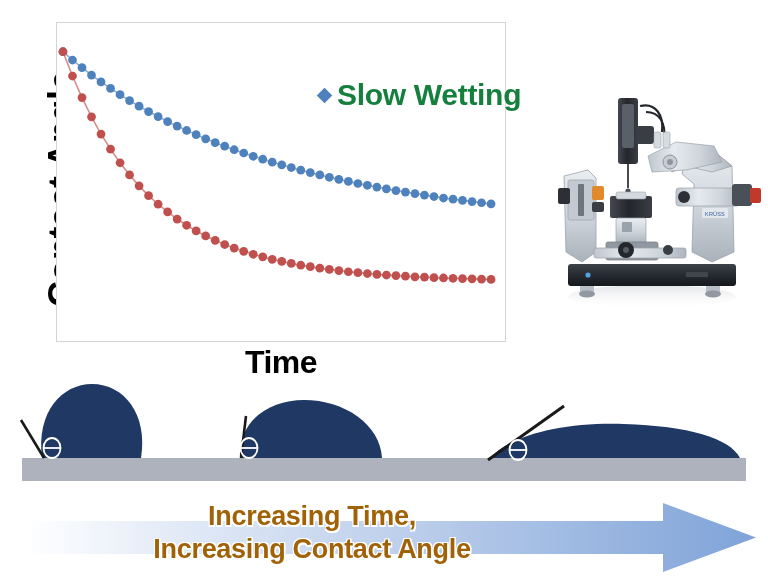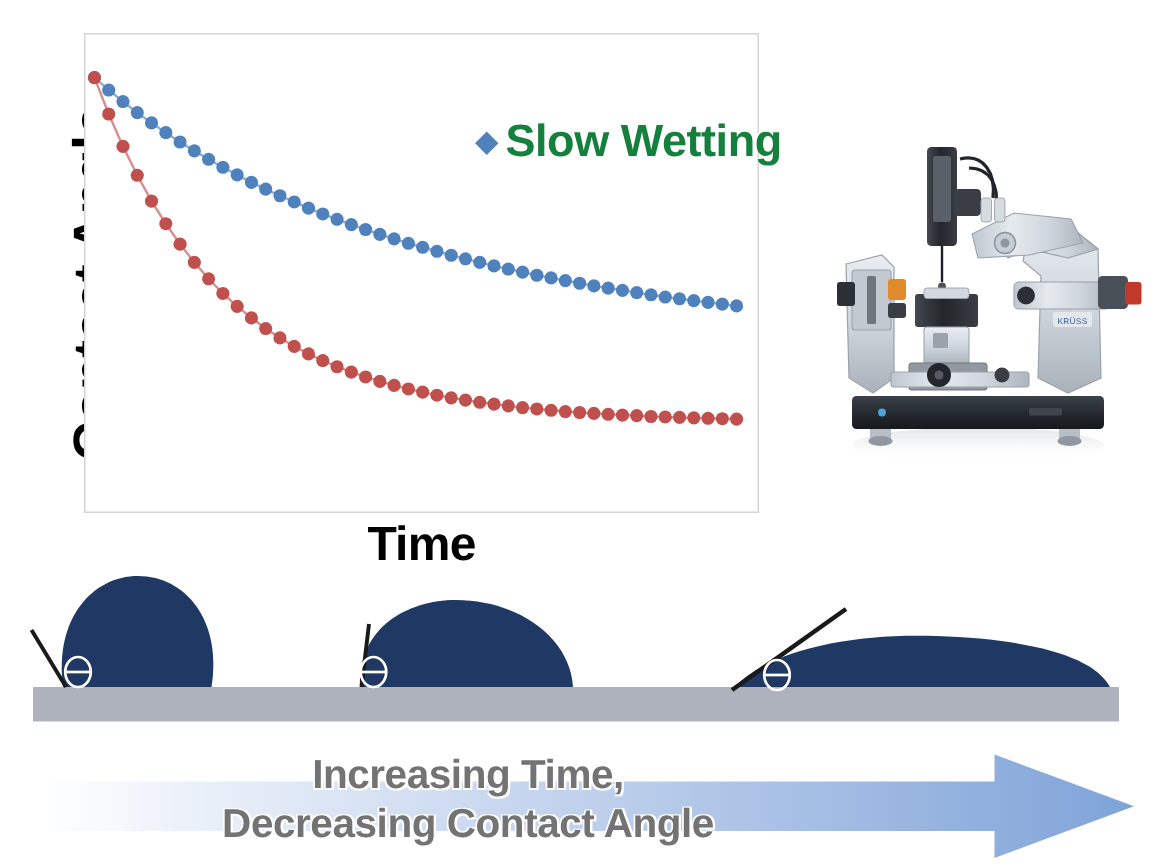--- a/index.html
+++ b/index.html
@@ -46,21 +46,21 @@
 
   
   #droplet-panel{position:absolute;left:0;top:376px;width:768px;height:118px;}
   #droplet-svg{display:block;width:768px;height:118px;}
 
   
   #arrow-panel{position:absolute;left:0;top:498px;width:768px;height:78px;}
   #arrow-svg{position:absolute;left:0;top:0;width:768px;height:78px;}
   #arrow-caption{
     position:absolute;left:0;top:2px;width:624px;
-    text-align:center;font-size:27px;font-weight:bold;color:#737373;
+    text-align:center;font-size:27px;font-weight:bold;color:#a16207;
     line-height:33px;letter-spacing:-0.3px;
     text-shadow:1.5px 1.5px 0 #ffffff, -1px -1px 0 #ffffff,
                 1.5px -1px 0 #ffffff, -1px 1.5px 0 #ffffff;
   }
   #arrow-caption .ln{display:block;}
 </style>
 </head>
 <body>
 
 <div class="stage">
@@ -307,17 +307,17 @@
           <stop offset="0%" stop-color="#FFFFFF"></stop>
           <stop offset="18%" stop-color="#E6EDF8"></stop>
           <stop offset="55%" stop-color="#B9CCEA"></stop>
           <stop offset="100%" stop-color="#7FA3D8"></stop>
         </linearGradient>
       </defs>
       <path d="M25 23 L663 23 L663 5 L756 39.5 L663 74 L663 56 L25 56 Z" fill="url(#arrowGrad)"></path>
     </svg>
     <div id="arrow-caption">
       <span class="ln">Increasing Time,</span>
-      <span class="ln">Decreasing Contact Angle</span>
+      <span class="ln">Increasing Contact Angle</span>
     </div>
   </div>
 
 </div>
 
 </body></html>

